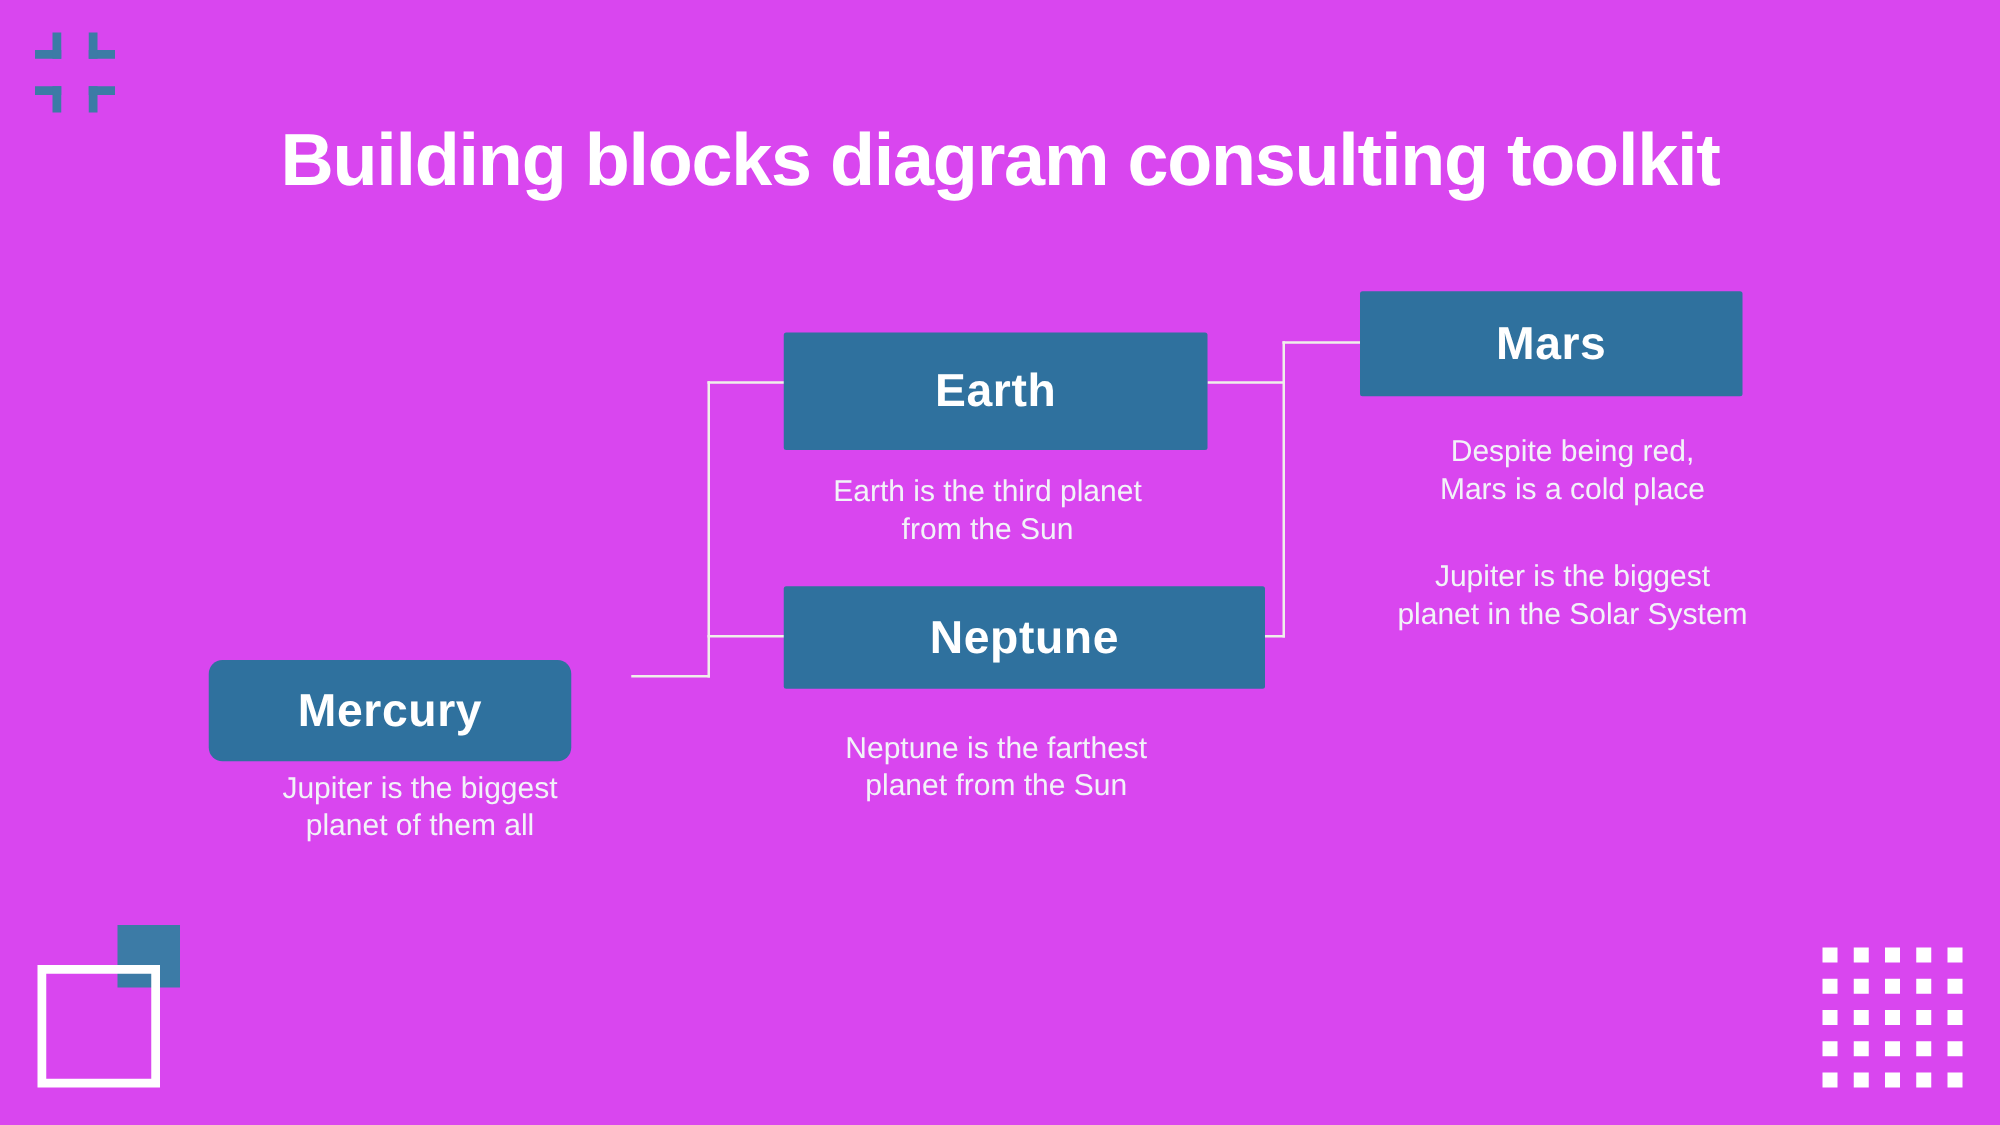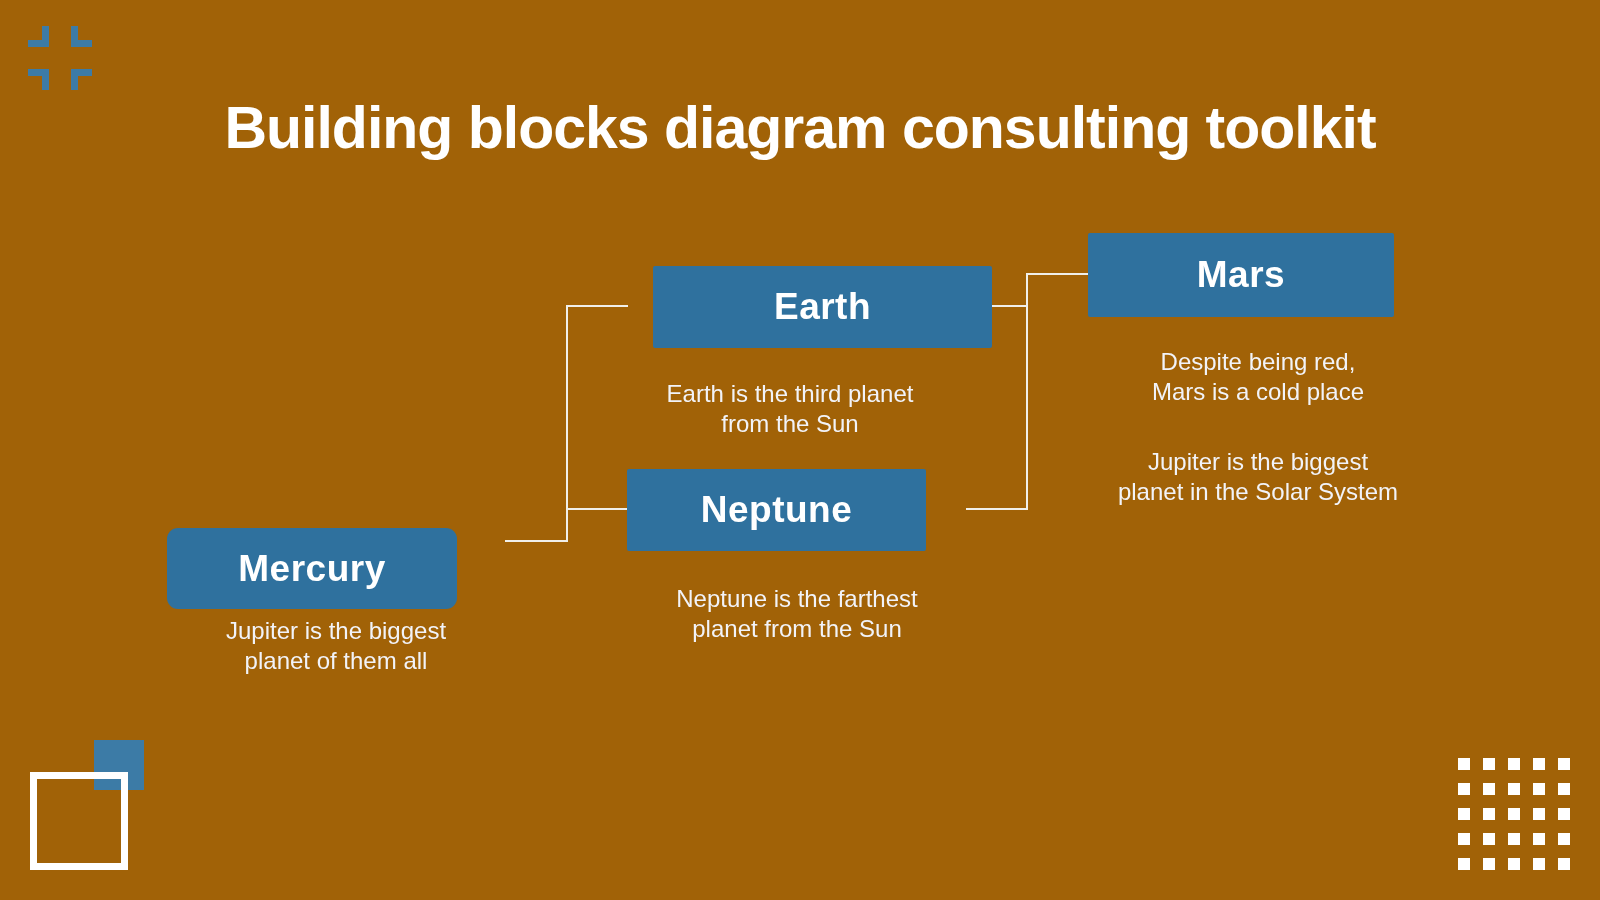--- a/index.html
+++ b/index.html
@@ -1,18 +1,18 @@
 <!DOCTYPE html>
 <html><head>
 <meta charset="utf-8">
 <style>
   html,body{margin:0;padding:0;background:#050B47;}
   .slide{
     position:relative;width:1600px;height:900px;overflow:hidden;
-    background:#a16207;
+    background:#d946ef;
     font-family:"Liberation Sans", sans-serif;
   }
 
   
   .title{
     position:absolute;top:96px;left:0;width:1600px;margin:0;
     text-align:center;color:#FFFFFF;font-size:59px;font-weight:700;
     letter-spacing:-1px;line-height:1.1;
   }
 
@@ -27,22 +27,22 @@
   .l-trunk-right  {left:1026px;top:273px;width:2px;height:237px;}
   .l-mars         {left:1026px;top:273px;width:62px;height:2px;}
 
   
   .node{
     position:absolute;background:#2F719E;border-radius:2px;
     display:flex;align-items:center;justify-content:center;
   }
   .node-label{color:#FFFFFF;font-size:37px;font-weight:700;letter-spacing:0.5px;}
   #node-mercury{left:167px;top:528px;width:290px;height:81px;border-radius:11px;}
-  #node-earth  {left:653px;top:266px;width:339px;height:82px;text-align:right;}
-  #node-neptune{left:627px;top:469px;width:299px;height:82px;}
+  #node-earth  {left:627px;top:266px;width:339px;height:94px;text-align:right;}
+  #node-neptune{left:627px;top:469px;width:385px;height:82px;}
   #node-mars   {left:1088px;top:233px;width:306px;height:84px;}
 
   
   .caption{
     position:absolute;width:400px;text-align:center;
     color:#F2F3F8;font-size:24px;line-height:30px;font-weight:400;
   }
   .caption p{margin:16px;white-space:pre-line;}
   #caption-mercury{left:136px;top:600px;}
   #caption-earth  {left:590px;top:363px;}

